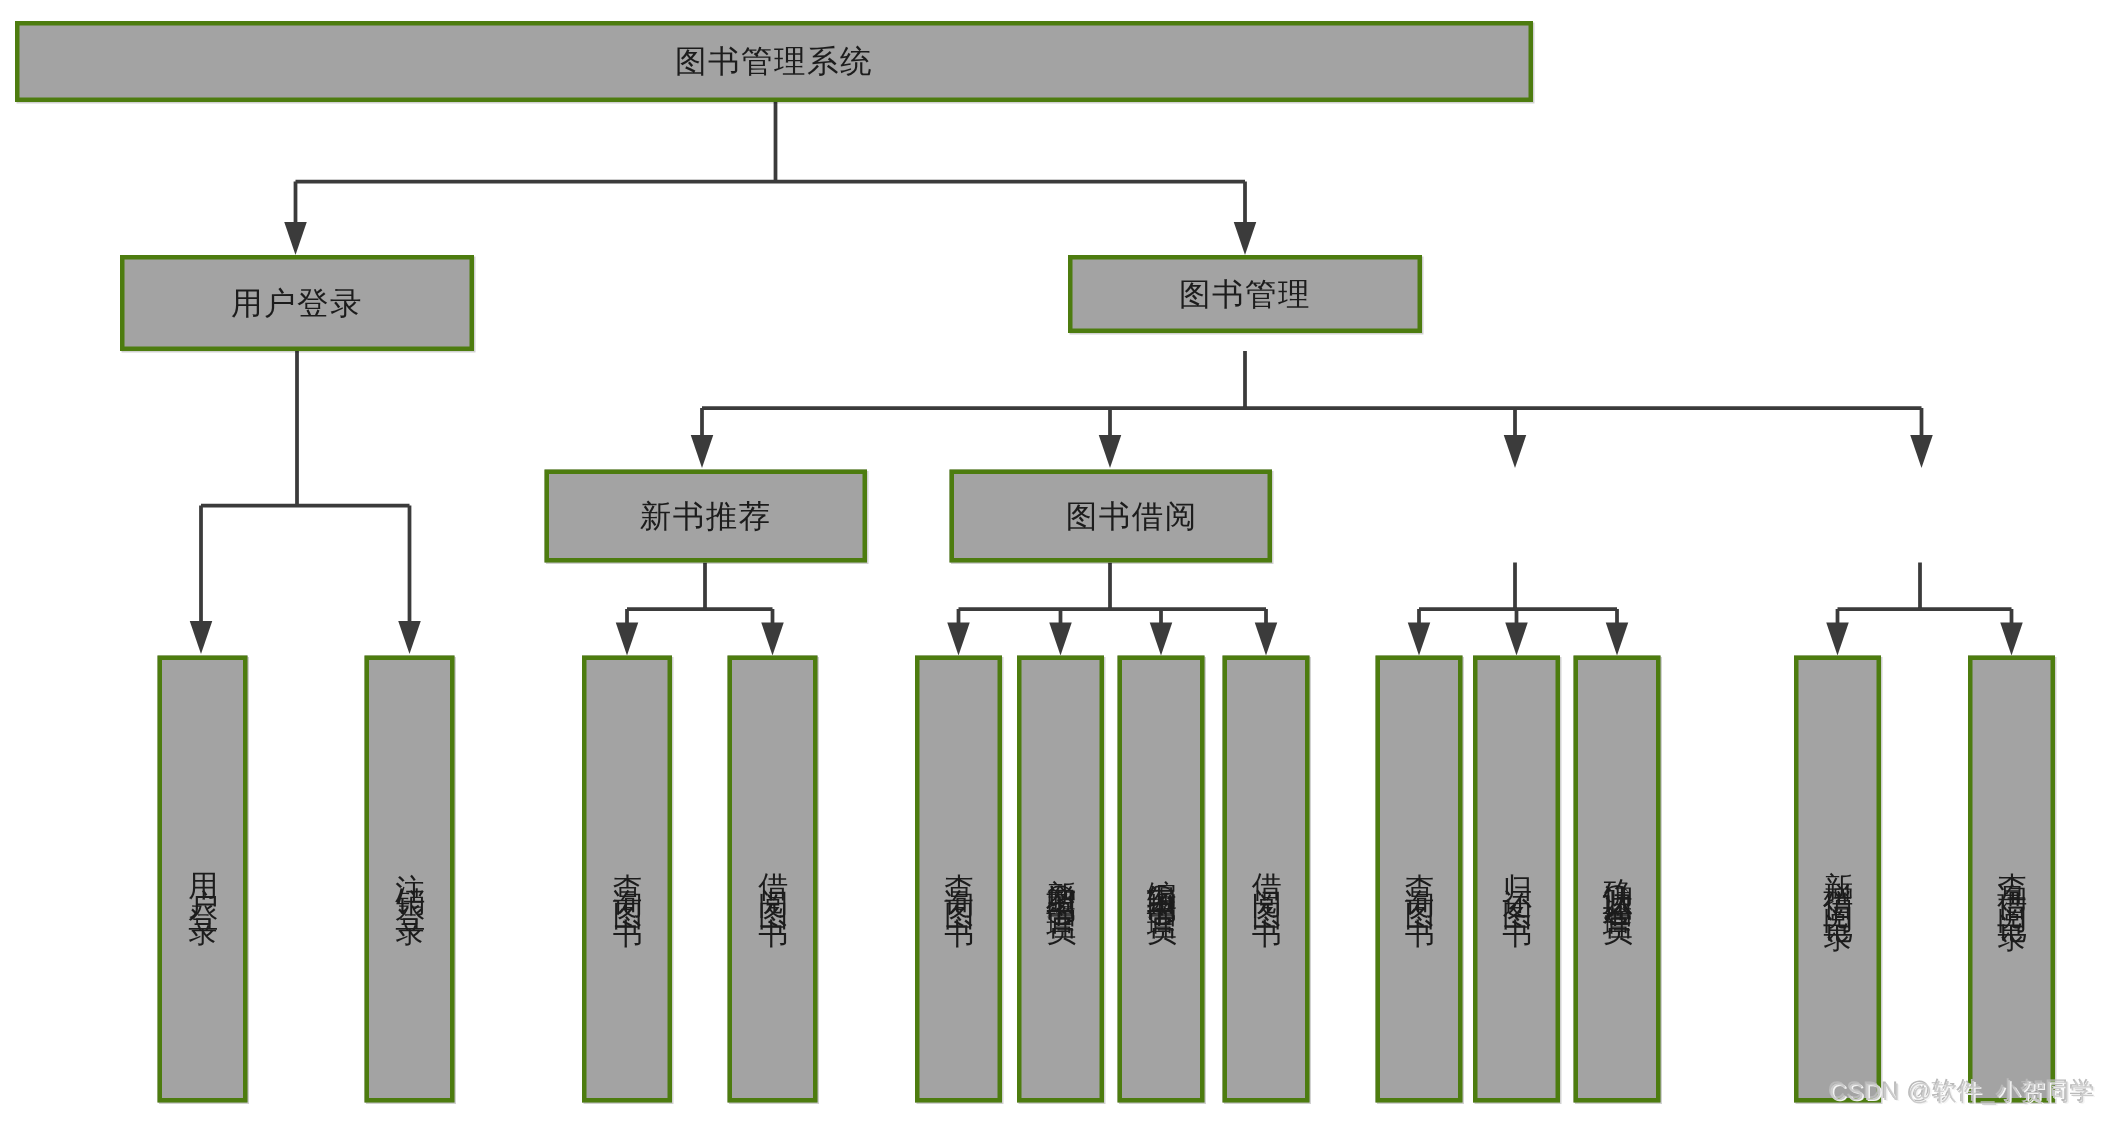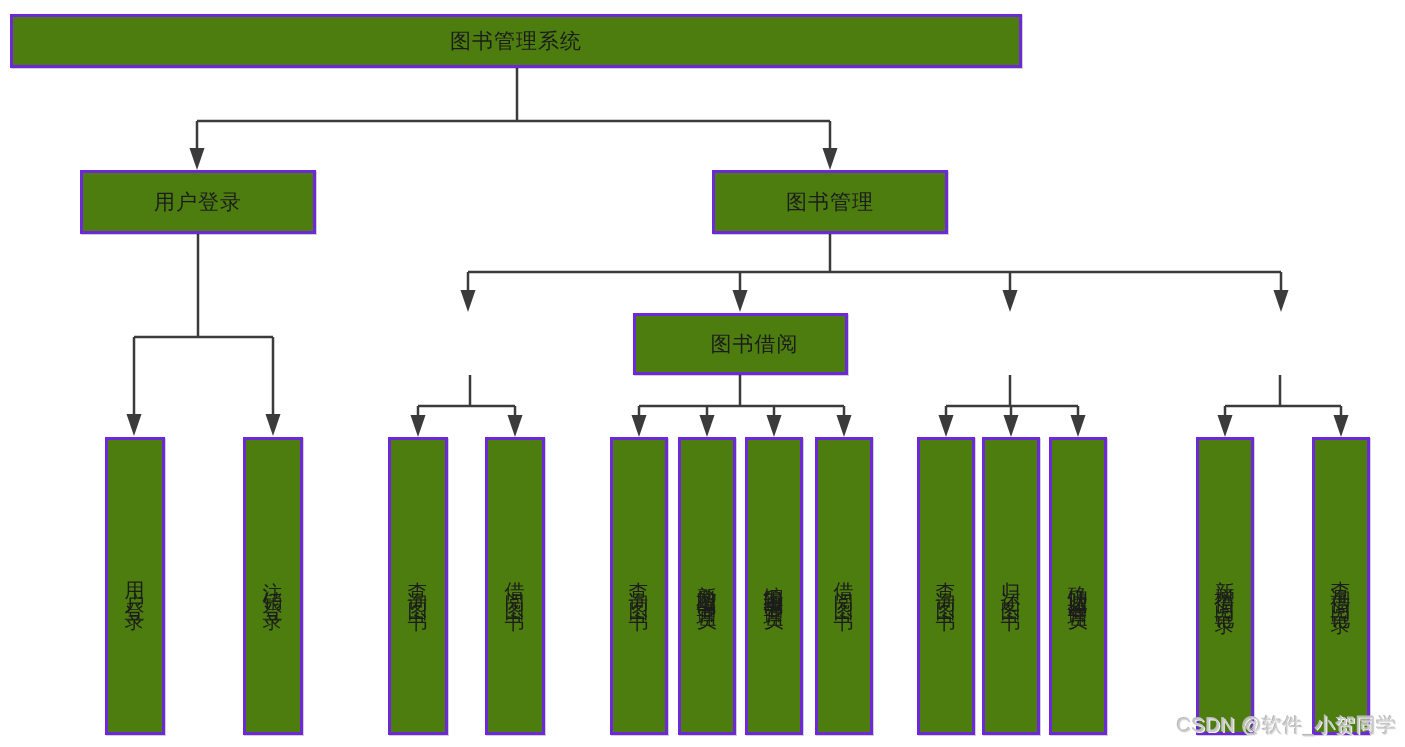--- a/index.html
+++ b/index.html
@@ -7,40 +7,40 @@
     position:relative;
     width:1405px;height:747px;
     background:#ffffff;
     overflow:hidden;
     font-family:"Liberation Sans","DejaVu Sans",sans-serif;
   }
   .connectors{position:absolute;left:0;top:0;z-index:1;}
   .node{
     position:absolute;
     box-sizing:border-box;
-    border:3px solid #6d28d9;
-    background:#4d7c0f;
+    border:3px solid #4d7c0f;
+    background:#a3a3a3;
     color:#1c1c1c;
     display:flex;align-items:center;justify-content:center;
     z-index:2;
     box-shadow:1px 1px 0 rgba(0,0,0,0.18);
   }
   .hnode{font-size:21px;letter-spacing:1px;}
   .vnode{
     font-size:20px;
     writing-mode:vertical-rl;
     text-orientation:mixed;
     letter-spacing:0.5em;
     line-height:1;
   }
   .watermark{
     position:absolute;
     right:8px;bottom:8px;
     z-index:3;
-    font-size:20px;
+    font-size:16px;
     color:#cbcbcb;
     text-shadow:1px 1px 0 #f4f4f4, -1px -1px 0 #b9b9b9;
     letter-spacing:0.5px;
     white-space:nowrap;
   }
 </style>
 </head>
 <body>
 
 <div class="stage">
@@ -93,22 +93,23 @@
         <path d="M1280 375 V406 M1225 406 H1341 M1225 406 V417 M1341 406 V417"></path>
         <polygon points="1217.5,415 1232.5,415 1225,437" stroke="none"></polygon>
         <polygon points="1333.5,415 1348.5,415 1341,437" stroke="none"></polygon>
       </g>
     </g>
   </svg>
 
   <div class="node hnode" style="left:10px;top:14px;width:1012px;height:54px;">图书管理系统</div>
 
   <div class="node hnode" style="left:80px;top:170px;width:236px;height:64px;">用户登录</div>
-  <div class="node hnode" style="left:712px;top:170px;width:236px;height:64px;">图书管理</div>
+  <div class="node hnode" style="left:712px;top:170px;width:236px;height:52px;">图书管理</div>
 
+  <div class="node hnode" style="left:363px;top:313px;width:215px;height:62px;">新书推荐</div>
   <div class="node hnode" style="left:633px;top:313px;width:215px;height:62px;padding-left:28px;">图书借阅</div>
 
   <div class="node vnode" style="left:105px;top:437px;width:60px;height:298px;">用户登录</div>
   <div class="node vnode" style="left:243px;top:437px;width:60px;height:298px;">注销登录</div>
 
   <div class="node vnode" style="left:388px;top:437px;width:60px;height:298px;">查询图书</div>
   <div class="node vnode" style="left:485px;top:437px;width:60px;height:298px;">借阅图书</div>
 
   <div class="node vnode" style="left:610px;top:437px;width:58px;height:298px;">查询图书</div>
   <div class="node vnode" style="left:678px;top:437px;width:58px;height:298px;letter-spacing:0.18em;">新增图书（管理员）</div>

